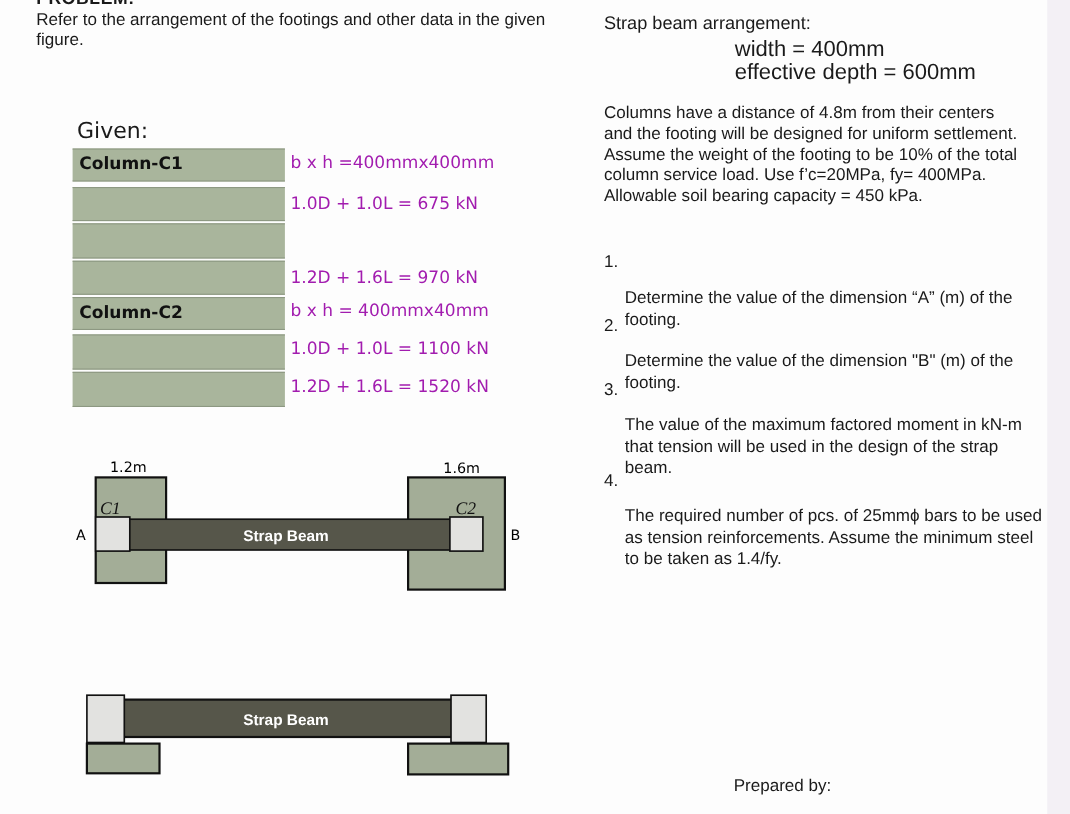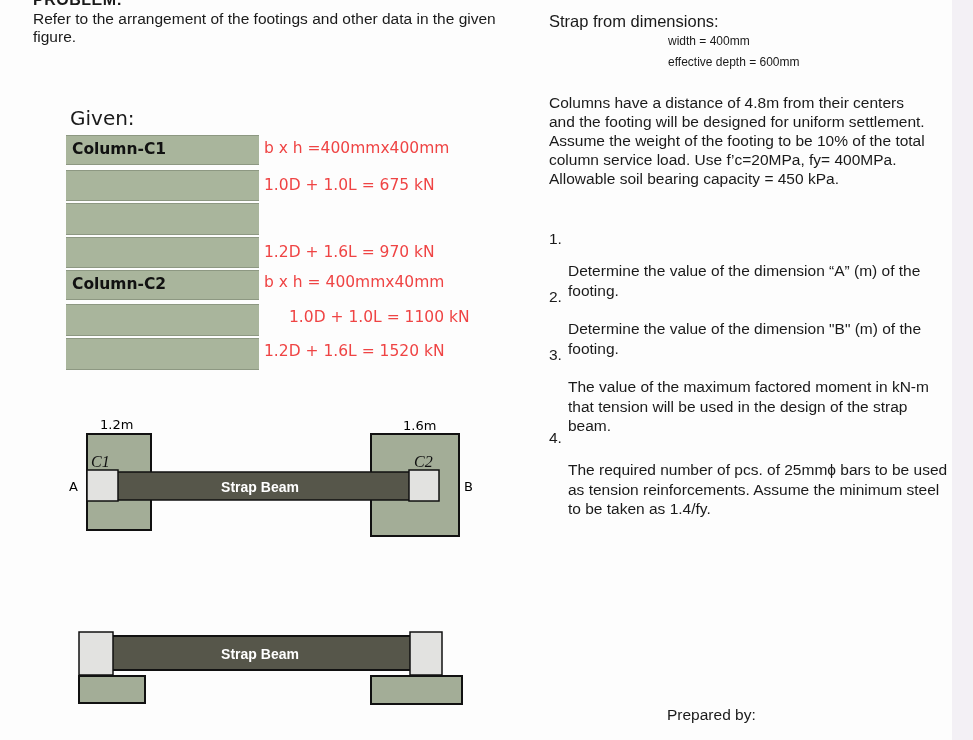--- a/index.html
+++ b/index.html
@@ -3,42 +3,42 @@
 <meta charset="utf-8">
 <style>
   * { box-sizing: border-box; margin: 0; padding: 0; }
   html, body { width: 973px; height: 740px; overflow: hidden; background: #fdfdfd; }
   body { position: relative; font-family: "Liberation Sans", sans-serif; color: #1a1a1a; }
   .right-strip { position: absolute; left: 952px; top: 0; width: 21px; height: 740px; background: #f3f0f5; }
   .abs { position: absolute; }
   .problem-head { left: 33px; top: -9px; font-weight: bold; font-size: 16px; letter-spacing: 0.5px; }
   .intro { left: 33px; top: 10px; width: 500px; font-size: 15.5px; line-height: 18px; }
   .strap-dim-title { left: 549px; top: 12px; font-size: 16.5px; }
-  .strap-dim-line { font-size: 12px; left: 668px; }
+  .strap-dim-line { font-size: 20px; left: 668px; }
   .given-label { left: 70px; top: 106px; font-family: "DejaVu Sans", sans-serif; font-size: 20px; }
   .green-cell { position: absolute; left: 66px; width: 193px; background: #a9b59c; border-top: 1px solid #8d9882; border-bottom: 1px solid #8d9882; }
   .green-cell span { position: absolute; left: 6px; top: 4px; font-family: "DejaVu Sans", sans-serif; font-weight: bold; font-size: 15.5px; color: #111; }
-  .spec-text { position: absolute; left: 264px; font-family: "DejaVu Sans", sans-serif; font-size: 15.5px; color: #ef4444; white-space: nowrap; }
+  .spec-text { position: absolute; left: 264px; font-family: "DejaVu Sans", sans-serif; font-size: 15.5px; color: #a21caf; white-space: nowrap; }
   .para { left: 549px; top: 93px; width: 380px; font-size: 15.5px; line-height: 19px; }
   .q { position: absolute; left: 549px; font-size: 15.5px; line-height: 19.5px; width: 400px; }
   .q .num { position: absolute; left: 0; top: 0; }
   .q .body { padding-left: 19px; display: block; margin-top: 32px; }
   .prepared { left: 651px; top: 706px; font-size: 15.5px; margin-left: 16px; }
   .diagram-text { font-family: "DejaVu Sans", sans-serif; font-size: 13px; }
   .beam-label { fill: #ffffff; font-family: "Liberation Sans", sans-serif; font-weight: bold; font-size: 14px; }
 </style>
 </head>
 <body>
 
 <div class="right-strip"></div>
 
 <div class="abs problem-head">PROBLEM:</div>
 <div class="abs intro">Refer to the arrangement of the footings and other data in the given figure.</div>
 
-<div class="abs strap-dim-title">Strap from dimensions:</div>
+<div class="abs strap-dim-title">Strap beam arrangement:</div>
 <div class="abs strap-dim-line" style="top:34px;">width = 400mm</div>
 <div class="abs strap-dim-line" style="top:55px;">effective depth = 600mm</div>
 
 <div class="abs given-label">Given:</div>
 
 <div>
   <div class="green-cell" style="top:135px;height:30px;">
     <span>Column-C1</span>
   </div>
   <div class="green-cell" style="top:170px;height:31px;"></div>
@@ -47,21 +47,21 @@
   <div class="green-cell" style="top:270px;height:30px;text-align:center;">
     <span>Column-C2</span>
   </div>
   <div class="green-cell" style="top:304px;height:32px;"></div>
   <div class="green-cell" style="top:338px;height:32px;"></div>
 
   <div class="spec-text" style="top:139px;">b x h =400mmx400mm</div>
   <div class="spec-text" style="top:176px;text-align:center;">1.0D + 1.0L = 675 kN</div>
   <div class="spec-text" style="top:208px;margin-top:35px;">1.2D + 1.6L = 970 kN</div>
   <div class="spec-text" style="top:273px;text-align:right;">b x h = 400mmx40mm</div>
-  <div class="spec-text" style="top:308px;margin-left:25px;">1.0D + 1.0L = 1100 kN</div>
+  <div class="spec-text" style="top:308px;">1.0D + 1.0L = 1100 kN</div>
   <div class="spec-text" style="top:342px;">1.2D + 1.6L = 1520 kN</div>
 </div>
 
 <div class="abs para">Columns have a distance of 4.8m from their centers and the footing will be designed for uniform settlement. Assume the weight of the footing to be 10% of the total column service load. Use f’c=20MPa, fy= 400MPa. Allowable soil bearing capacity = 450 kPa.</div>
 
 <div class="q" style="top:229px;">
   <span class="num">1.</span>
   <span class="body">Determine the value of the dimension “A” (m) of the footing.</span>
 </div>
 <div class="q" style="top:287px;">

